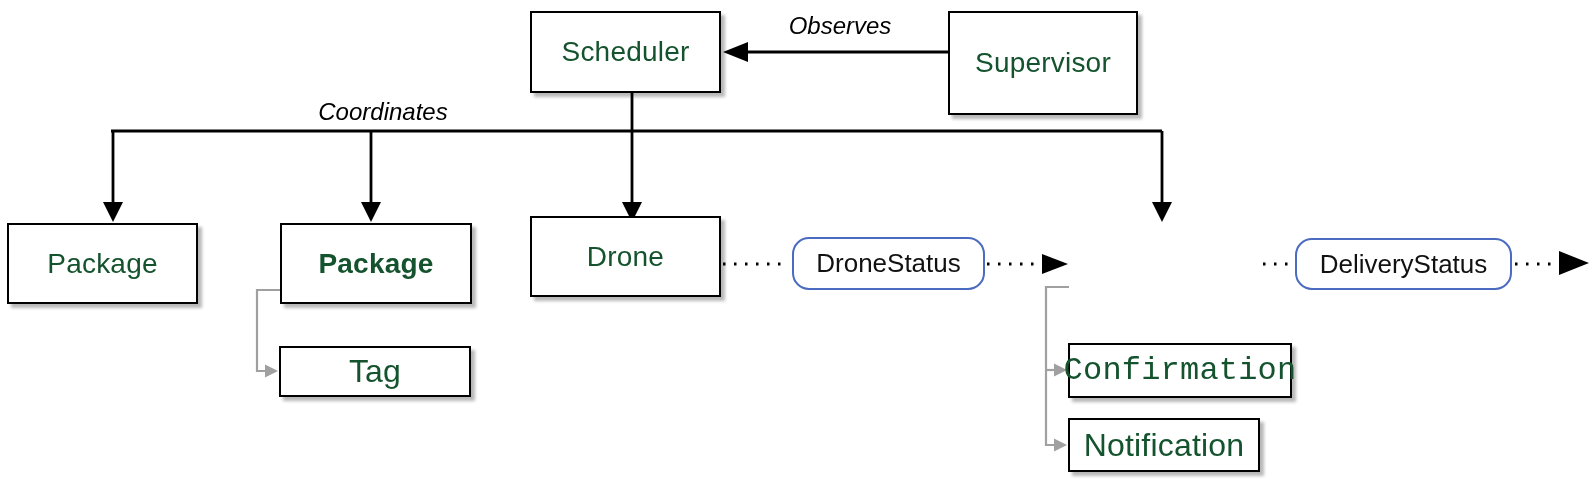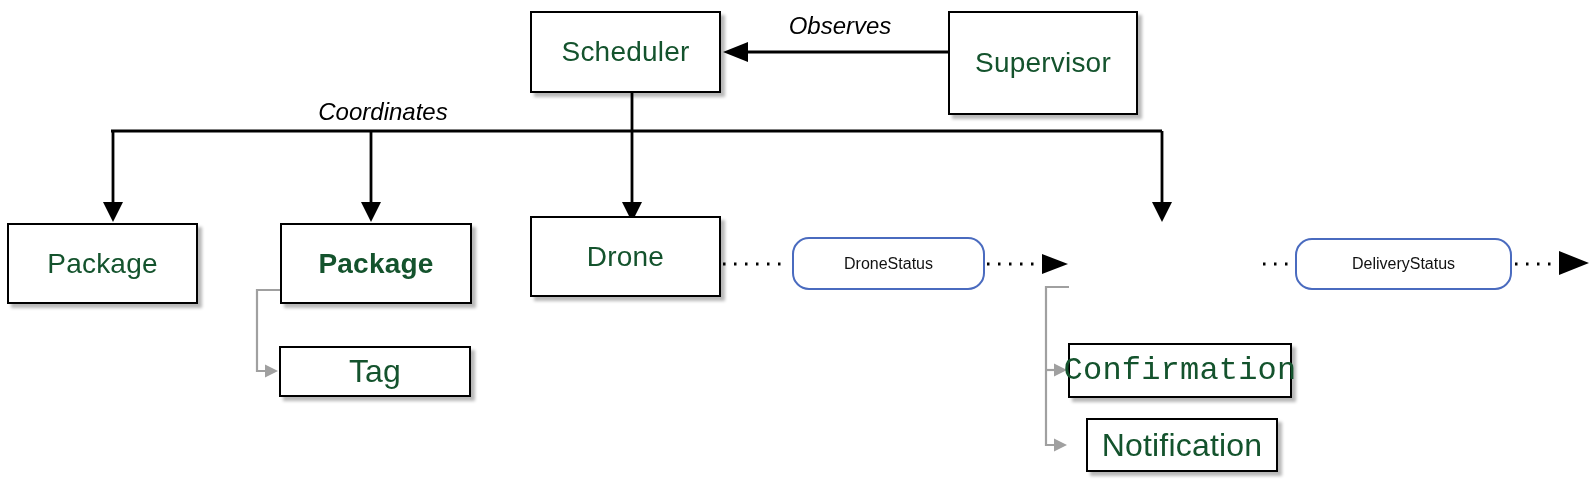--- a/index.html
+++ b/index.html
@@ -40,41 +40,41 @@
   .pill {
     position: absolute;
     box-sizing: border-box;
     background: #ffffff;
     border: 2.5px solid #4a6bbf;
     border-radius: 17px;
     display: flex;
     align-items: center;
     justify-content: center;
     color: #111111;
-    font-size: 16px;
+    font-size: 26px;
     white-space: nowrap;
   }
   .edge-label {
     position: absolute;
     font-style: italic;
     font-size: 24px;
     color: #000000;
     text-align: center;
     white-space: nowrap;
   }
   
   #n-scheduler   { left: 530px;  top: 11px;  width: 191px; height: 82px; }
   #n-supervisor  { left: 948px;  top: 11px;  width: 190px; height: 104px; }
   #n-account     { left: 7px;    top: 223px; width: 191px; height: 81px; }
   #n-package     { left: 280px;  top: 223px; width: 192px; height: 81px; font-weight: bold; }
   #n-drone       { left: 530px;  top: 216px; width: 191px; height: 81px; }
   #n-delivery    { left: 1069px; top: 223px; width: 191px; height: 82px; }
   #n-tag          { left: 279px;  top: 346px; width: 192px; height: 51px; }
   #n-confirmation { left: 1068px; top: 343px; width: 224px; height: 55px; font-family: Liberation Mono, monospace; }
-  #n-notification { left: 1068px; top: 418px; width: 192px; height: 54px; margin-left: 18px; }
+  #n-notification { left: 1068px; top: 418px; width: 192px; height: 54px; }
   #p-dronestatus    { left: 792px;  top: 237px; width: 193px; height: 53px; }
   #p-deliverystatus { left: 1295px; top: 238px; width: 217px; height: 52px; }
   #lbl-observes    { left: 758px; top: 12px;  width: 164px; }
   #lbl-coordinates { left: 306px; top: 98px;  width: 154px; }
 </style>
 </head>
 <body>
 
 <div class="canvas">
 

